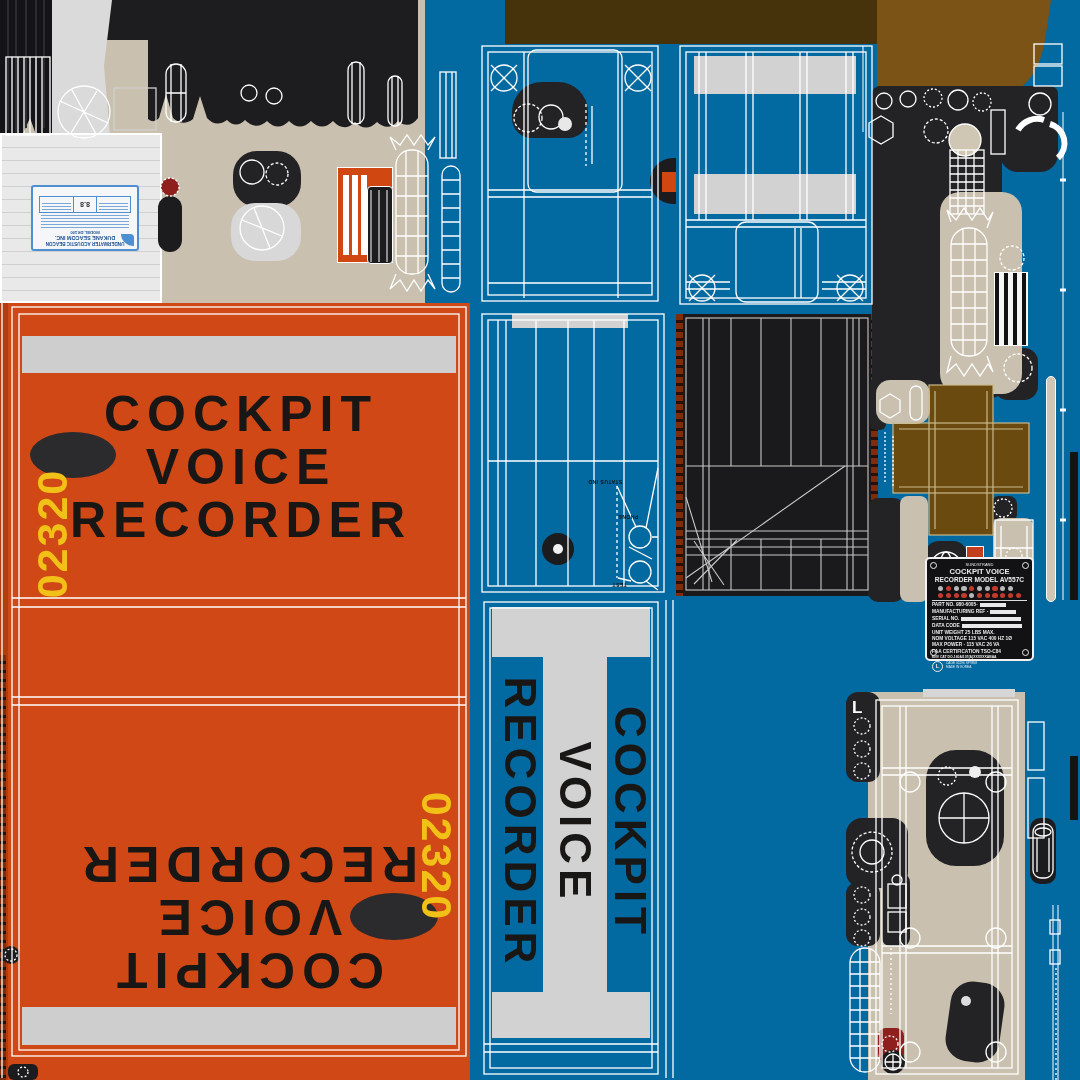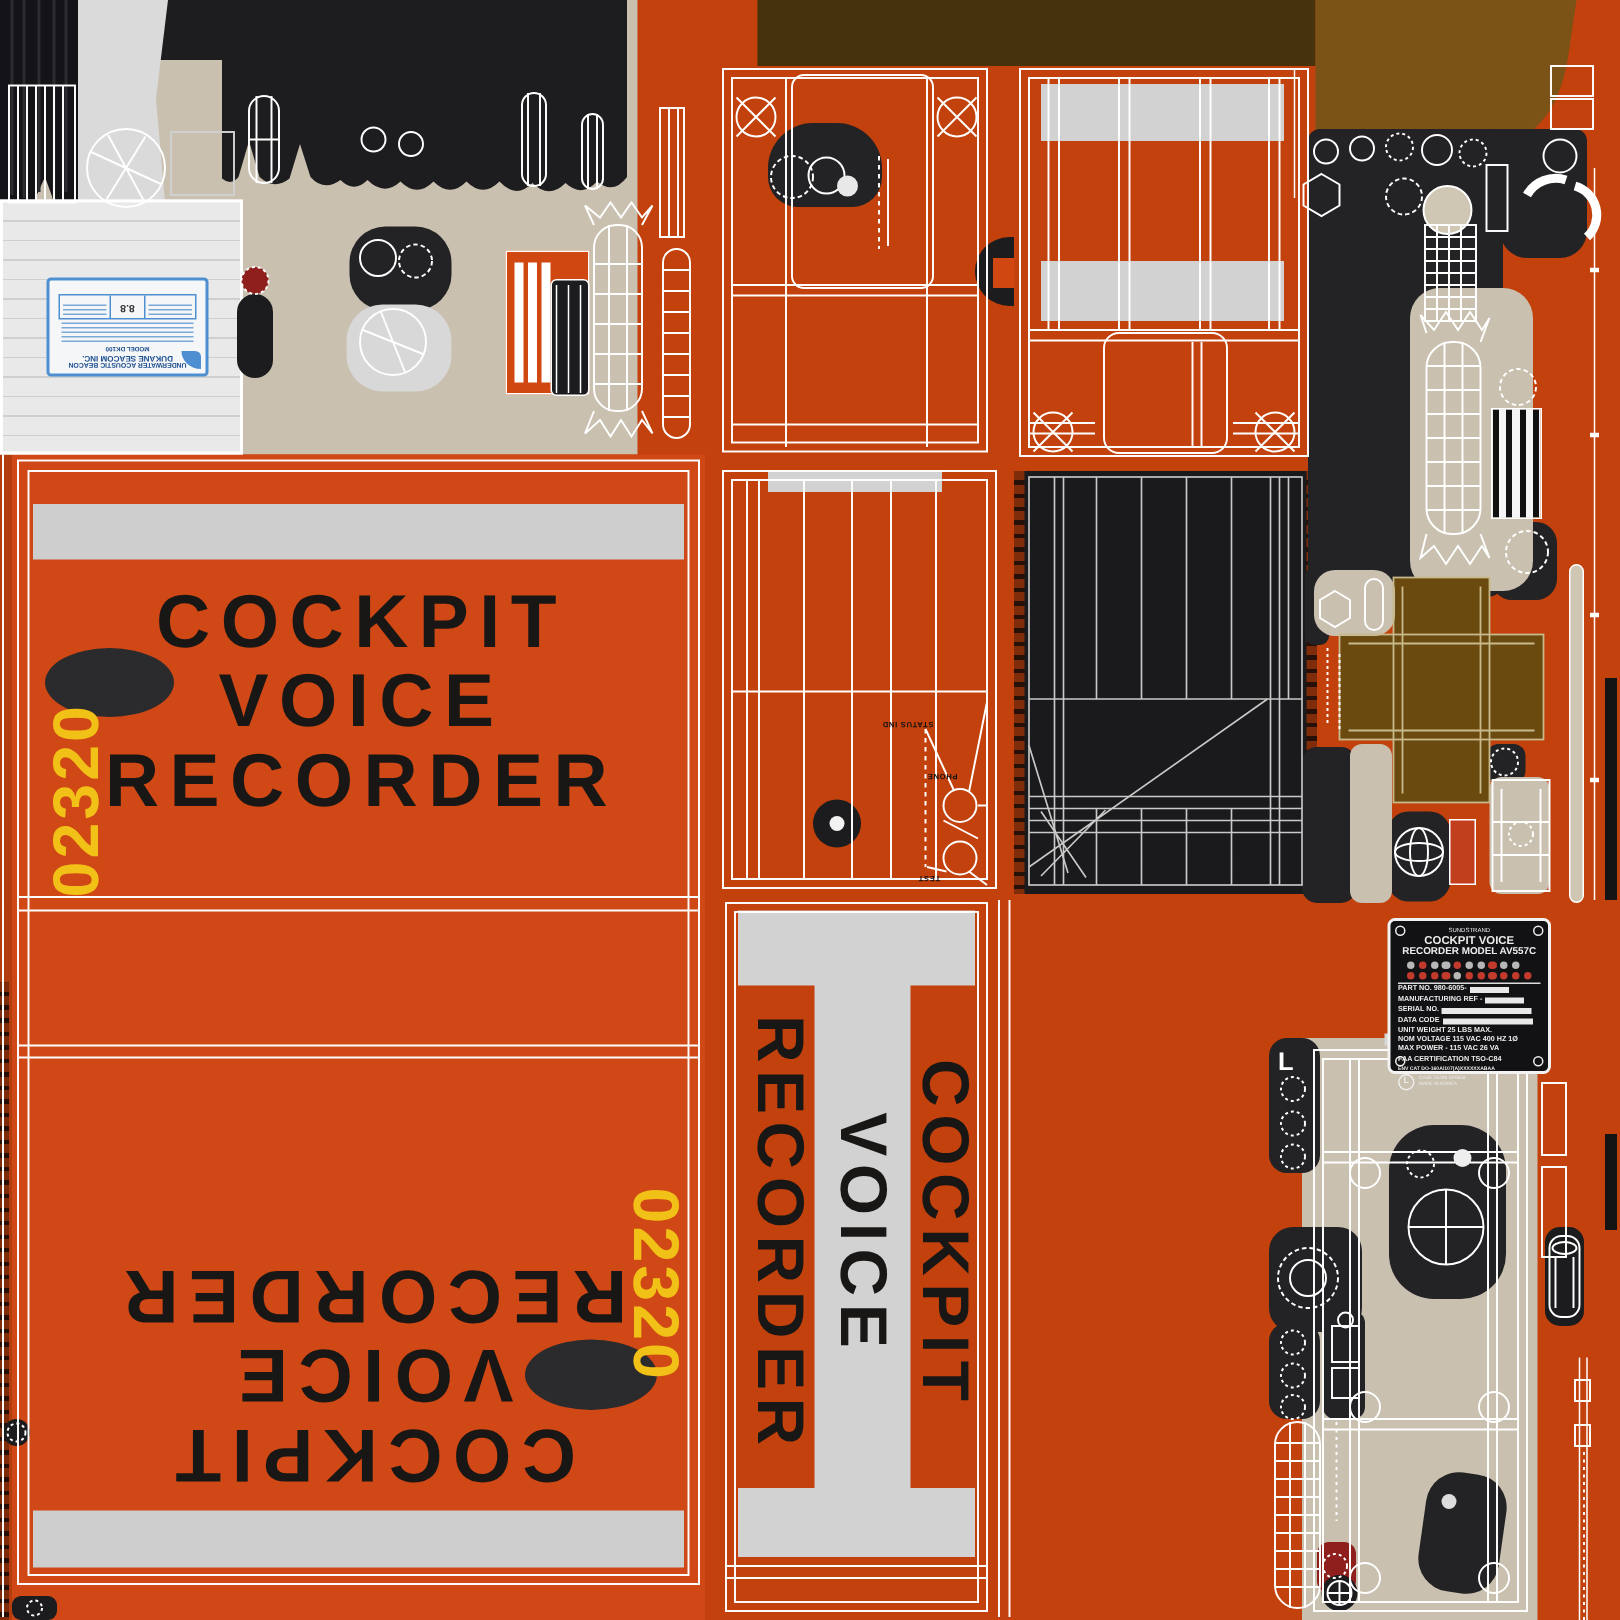--- a/index.html
+++ b/index.html
@@ -1,17 +1,17 @@
 <!DOCTYPE html>
 <html><head>
 <meta charset="utf-8">
 <style>
   html,body{margin:0;padding:0;background:#555;}
   #canvas{position:relative;width:1080px;height:1080px;overflow:hidden;
-    background:#c2410c;font-family:"Liberation Sans","DejaVu Sans",sans-serif;}
+    background:#0369a1;font-family:"Liberation Sans","DejaVu Sans",sans-serif;}
   .a{position:absolute;}
   svg.a{left:0;top:0;pointer-events:none;}
   .cvrtxt{font-weight:bold;color:#181715;font-size:50px;letter-spacing:7px;
     line-height:53px;text-align:center;white-space:nowrap;}
   .cvrtxt span{display:block;}
   .sidetxt{font-weight:bold;color:#181715;font-size:44px;letter-spacing:5px;
     line-height:55px;text-align:center;white-space:nowrap;}
   .sidetxt span{display:block;}
   .serial{font-weight:bold;color:#f2c117;font-size:43px;letter-spacing:2px;
     text-align:center;white-space:nowrap;}
@@ -318,21 +318,21 @@
     <span>RECORDER</span>
   </div>
   <div class="a serial" style="left:-13px;top:509px;width:130px;transform:rotate(-90deg);">02320</div>
   <div class="a serial" style="left:371px;top:832px;width:130px;transform:rotate(90deg);">02320</div>
 
   <div class="a tinyflip" style="left:588px;top:479px;">STATUS IND</div>
   <div class="a tinyflip" style="left:618px;top:514px;">PHONE</div>
   <div class="a tinyflip" style="left:612px;top:582px;">TEST</div>
   <div class="a lmark" style="left:852px;top:698px;">L</div>
 
-  <div id="spec" class="a" style="left:925px;top:612px;width:109px;height:104px;">
+  <div id="spec" class="a" style="left:925px;top:557px;width:109px;height:104px;">
     <span class="screw" style="left:3px;top:3px;"></span>
       <span class="screw" style="right:3px;top:3px;"></span>
     <span class="screw" style="left:3px;bottom:3px;"></span>
       <span class="screw" style="right:3px;bottom:3px;"></span>
     <div class="ctr" style="font-size:4px;">SUNDSTRAND</div>
     <div class="ctr b" style="font-size:7.6px;">COCKPIT VOICE</div>
     <div class="ctr b" style="font-size:6.6px;">RECORDER MODEL AV557C</div>
     <div class="dots">
       <i></i>
         <i class="r"></i>

